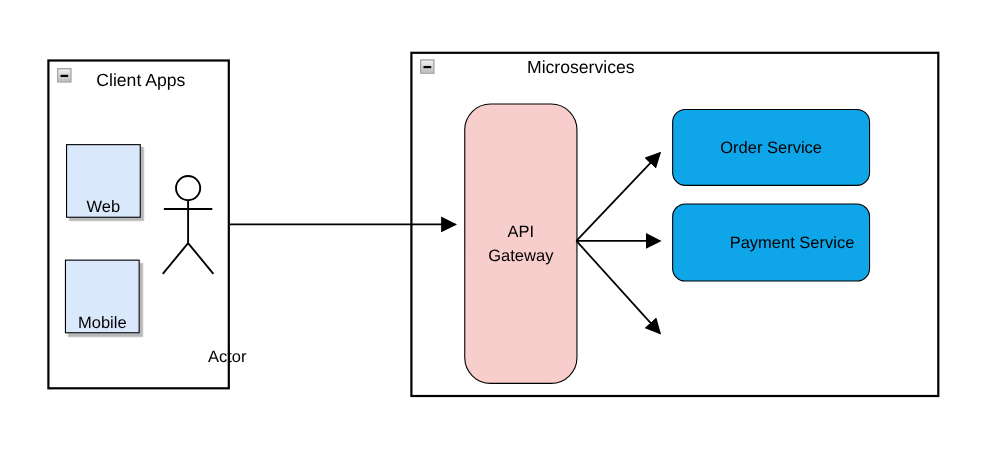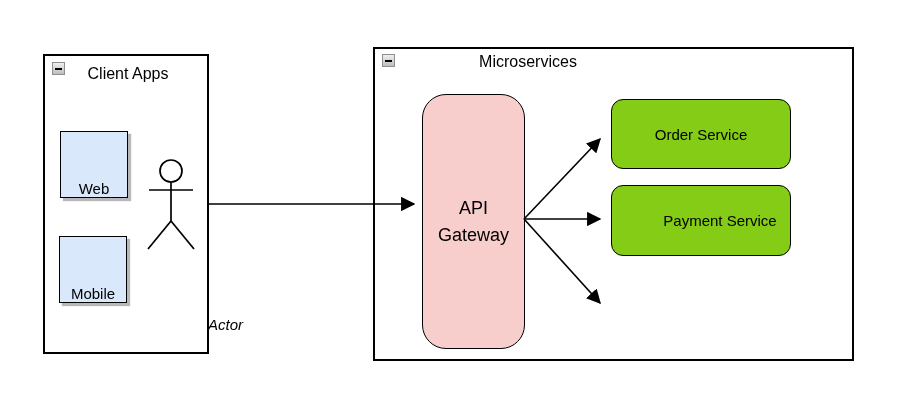--- a/index.html
+++ b/index.html
@@ -21,25 +21,25 @@
   .collapse-btn .minus {
     width:7px; height:2px; background:#000; display:block;
   }
   .node {
     position:absolute; box-sizing:border-box; border:1.5px solid #000;
     display:flex; align-items:center; justify-content:center;
     font-size:15px; text-align:center;
   }
   .node-blue { background:#dae8fc; box-shadow:3px 3px 1px #b8b8b8;align-items:flex-end; }
   .node-pink { background:#f8cecc; border-radius:24px; }
-  .node-green { background:#84cc16; border-radius:12px; }
-  .gateway-label { white-space:pre-line; line-height:1.45; font-size:18px; }
+  .node-green { background:#0ea5e9; border-radius:12px; }
+  .gateway-label { white-space:pre-line; line-height:1.45; font-size:15px; }
   .actor-label {
     position:absolute; left:144px; top:260px; width:54px;
-    text-align:right; font-size:15px;font-style:italic;
+    text-align:left; font-size:15px;
   }
   svg.overlay {
     position:absolute; left:0; top:0; width:899px; height:418px;
     pointer-events:none;
   }
 </style>
 </head>
 <body>
 
 <div class="canvas">

